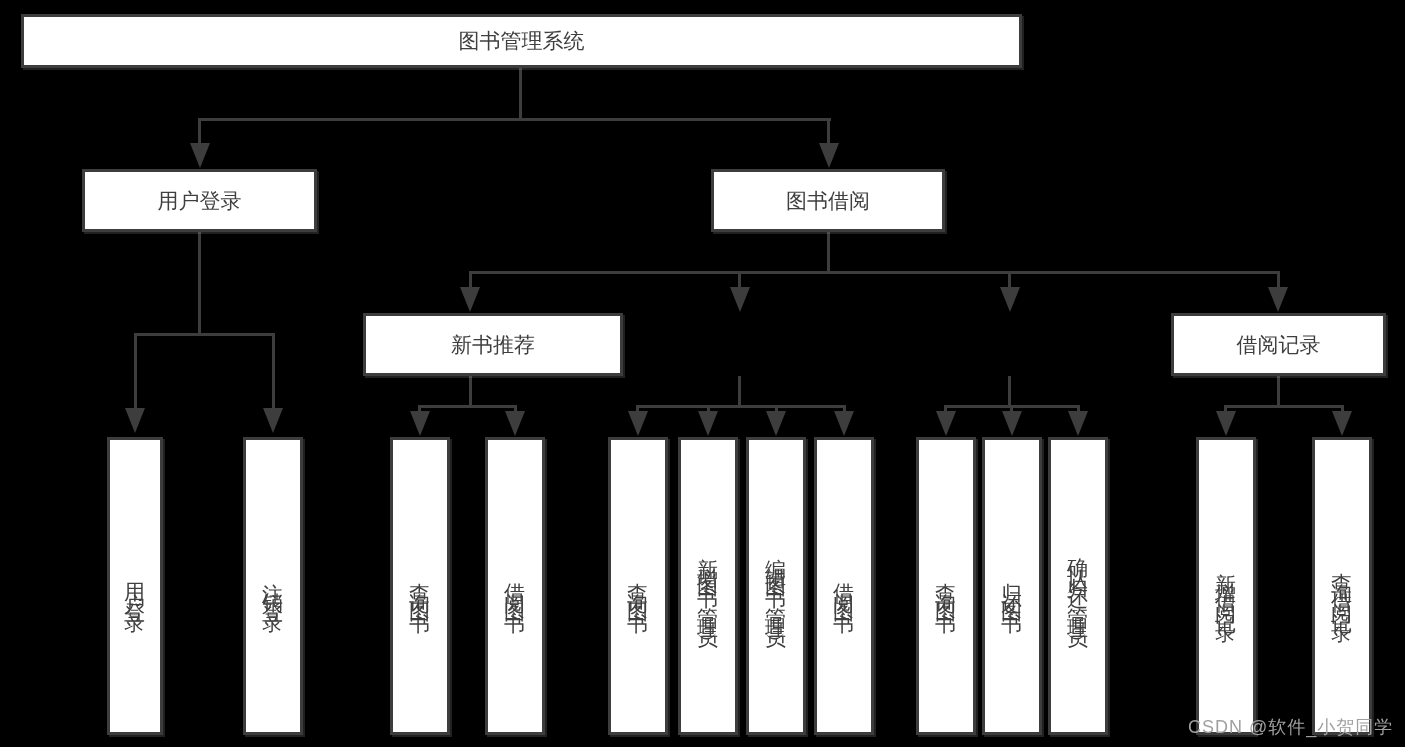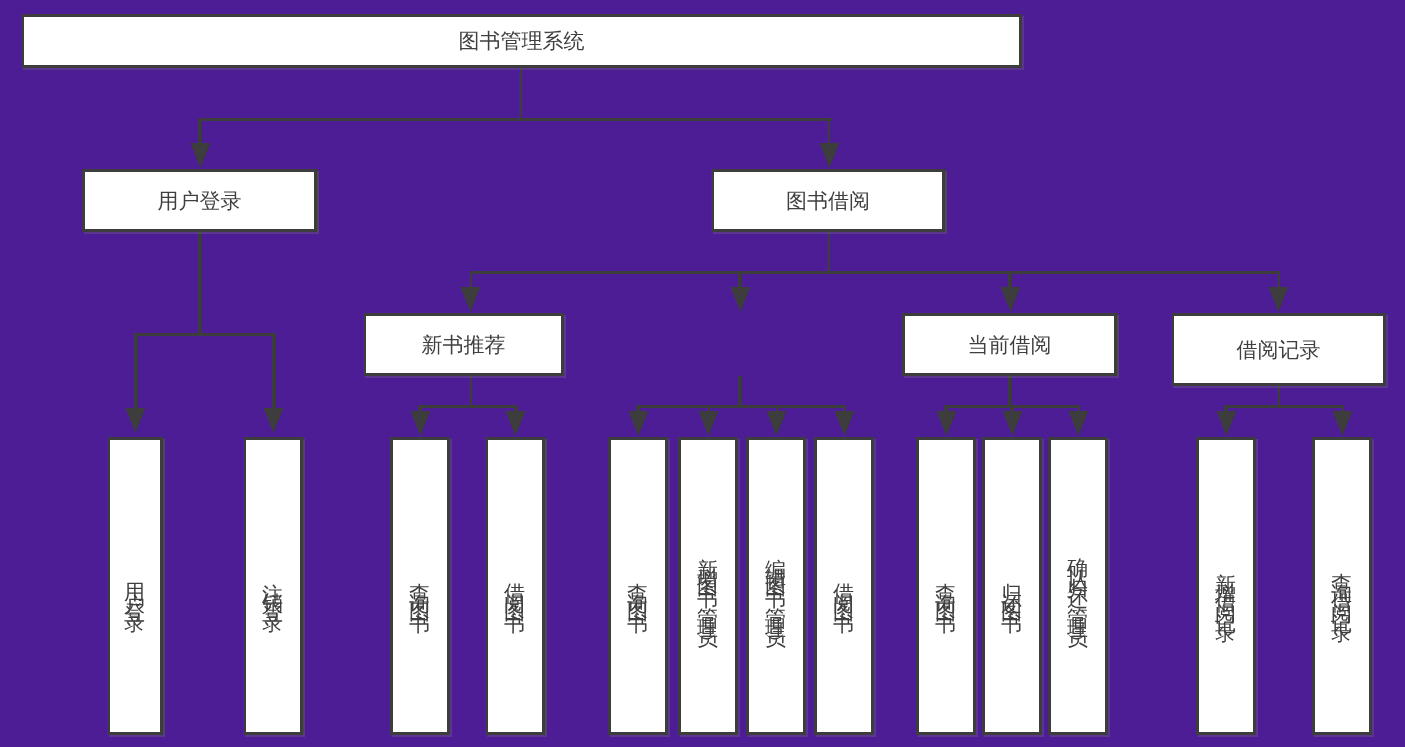--- a/index.html
+++ b/index.html
@@ -1,17 +1,17 @@
 <!DOCTYPE html>
 <html><head>
 <meta charset="utf-8">
 <style>
   html,body{margin:0;padding:0;background:#fff;}
   .canvas{
-    position:relative;width:1405px;height:747px;background:#4c1d95;overflow:hidden;
+    position:relative;width:1405px;height:747px;background:#000000;overflow:hidden;
     font-family:"Liberation Sans","DejaVu Sans",sans-serif;
   }
   .box{
     position:absolute;background:#ffffff;border:3px solid #3d3d3d;box-sizing:border-box;
     display:flex;align-items:center;justify-content:center;
     color:#3f3f3f;font-size:21px;box-shadow:2px 2px 0 rgba(130,130,130,0.25);
     z-index:2;white-space:nowrap;
   }
   .vbox{
     writing-mode:vertical-rl;text-orientation:mixed;
@@ -57,23 +57,22 @@
   <div class="hl" style="left:469px;top:271px;width:811px"></div>
   <div class="vl" style="left:469px;top:274px;height:14px"></div>
   <div class="arr" style="left:460px;top:287px"></div>
   <div class="vl" style="left:738px;top:274px;height:14px"></div>
   <div class="arr" style="left:730px;top:287px"></div>
   <div class="vl" style="left:1008px;top:274px;height:14px"></div>
   <div class="arr" style="left:1000px;top:287px"></div>
   <div class="vl" style="left:1277px;top:274px;height:14px"></div>
   <div class="arr" style="left:1268px;top:287px"></div>
 
-  <div class="box" style="left:363px;top:313px;width:201px;height:63px">新书推荐</div>
-  <div class="box" style="left:902px;top:313px;width:215px;height:63px">当前借阅</div>
-  <div class="box" style="left:1171px;top:313px;width:215px;height:73px">借阅记录</div>
+  <div class="box" style="left:363px;top:313px;width:260px;height:63px">新书推荐</div>
+  <div class="box" style="left:1171px;top:313px;width:215px;height:63px">借阅记录</div>
 
   <div class="vl" style="left:469px;top:376px;height:29px"></div>
   <div class="hl" style="left:418px;top:405px;width:99px"></div>
   <div class="vl" style="left:418px;top:408px;height:5px"></div>
   <div class="arr" style="left:410px;top:411px"></div>
   <div class="vl" style="left:514px;top:408px;height:5px"></div>
   <div class="arr" style="left:505px;top:411px"></div>
 
   <div class="vl" style="left:738px;top:376px;height:29px"></div>
   <div class="hl" style="left:636px;top:405px;width:210px"></div>
@@ -113,14 +112,15 @@
   <div class="box vbox" style="left:746px;top:437px;width:60px;height:298px">编辑图书（管理员）</div>
   <div class="box vbox" style="left:814px;top:437px;width:60px;height:298px">借阅图书</div>
 
   <div class="box vbox" style="left:916px;top:437px;width:60px;height:298px">查询图书</div>
   <div class="box vbox" style="left:982px;top:437px;width:60px;height:298px">归还图书</div>
   <div class="box vbox" style="left:1048px;top:437px;width:60px;height:298px">确认归还（管理员）</div>
 
   <div class="box vbox" style="left:1196px;top:437px;width:60px;height:298px">新增借阅记录</div>
   <div class="box vbox" style="left:1312px;top:437px;width:60px;height:298px">查询借阅记录</div>
 
+  <div class="watermark">CSDN @软件_小贺同学</div>
 
 </div>
 
 </body></html>

